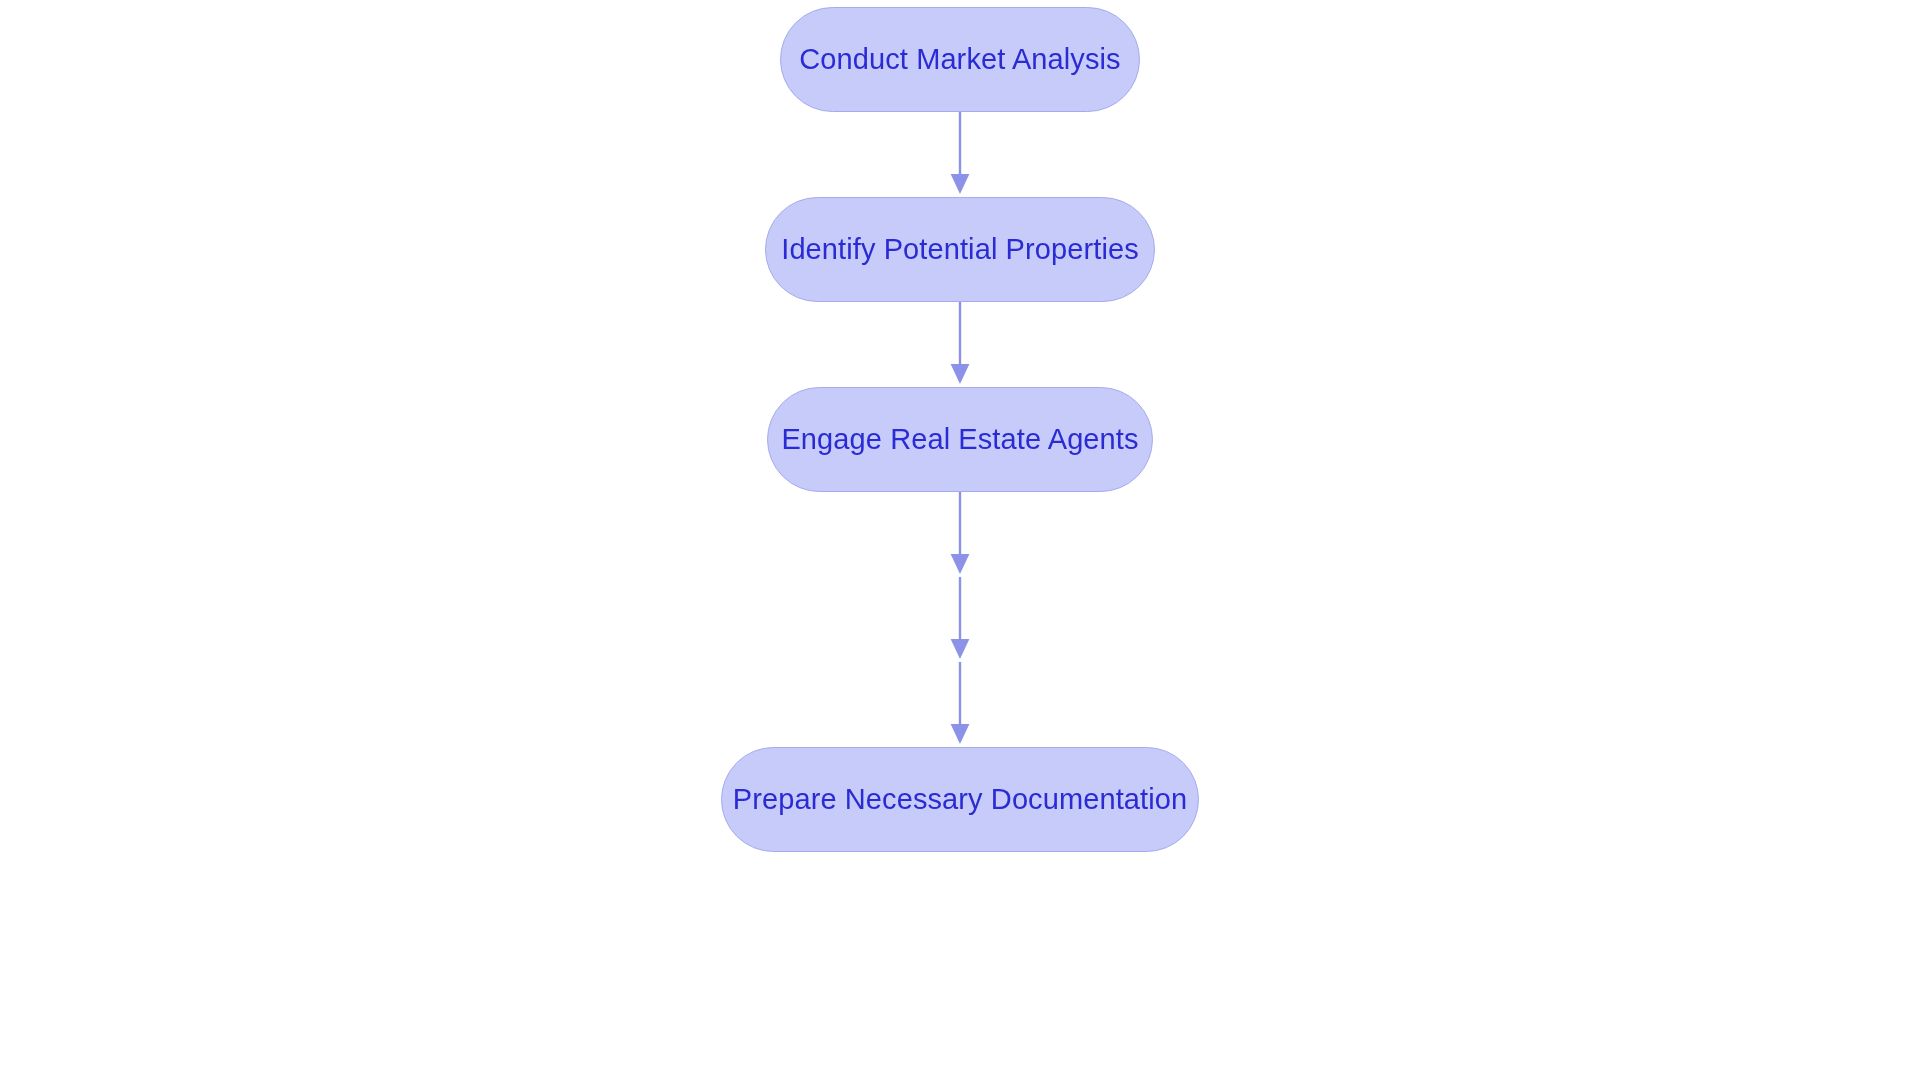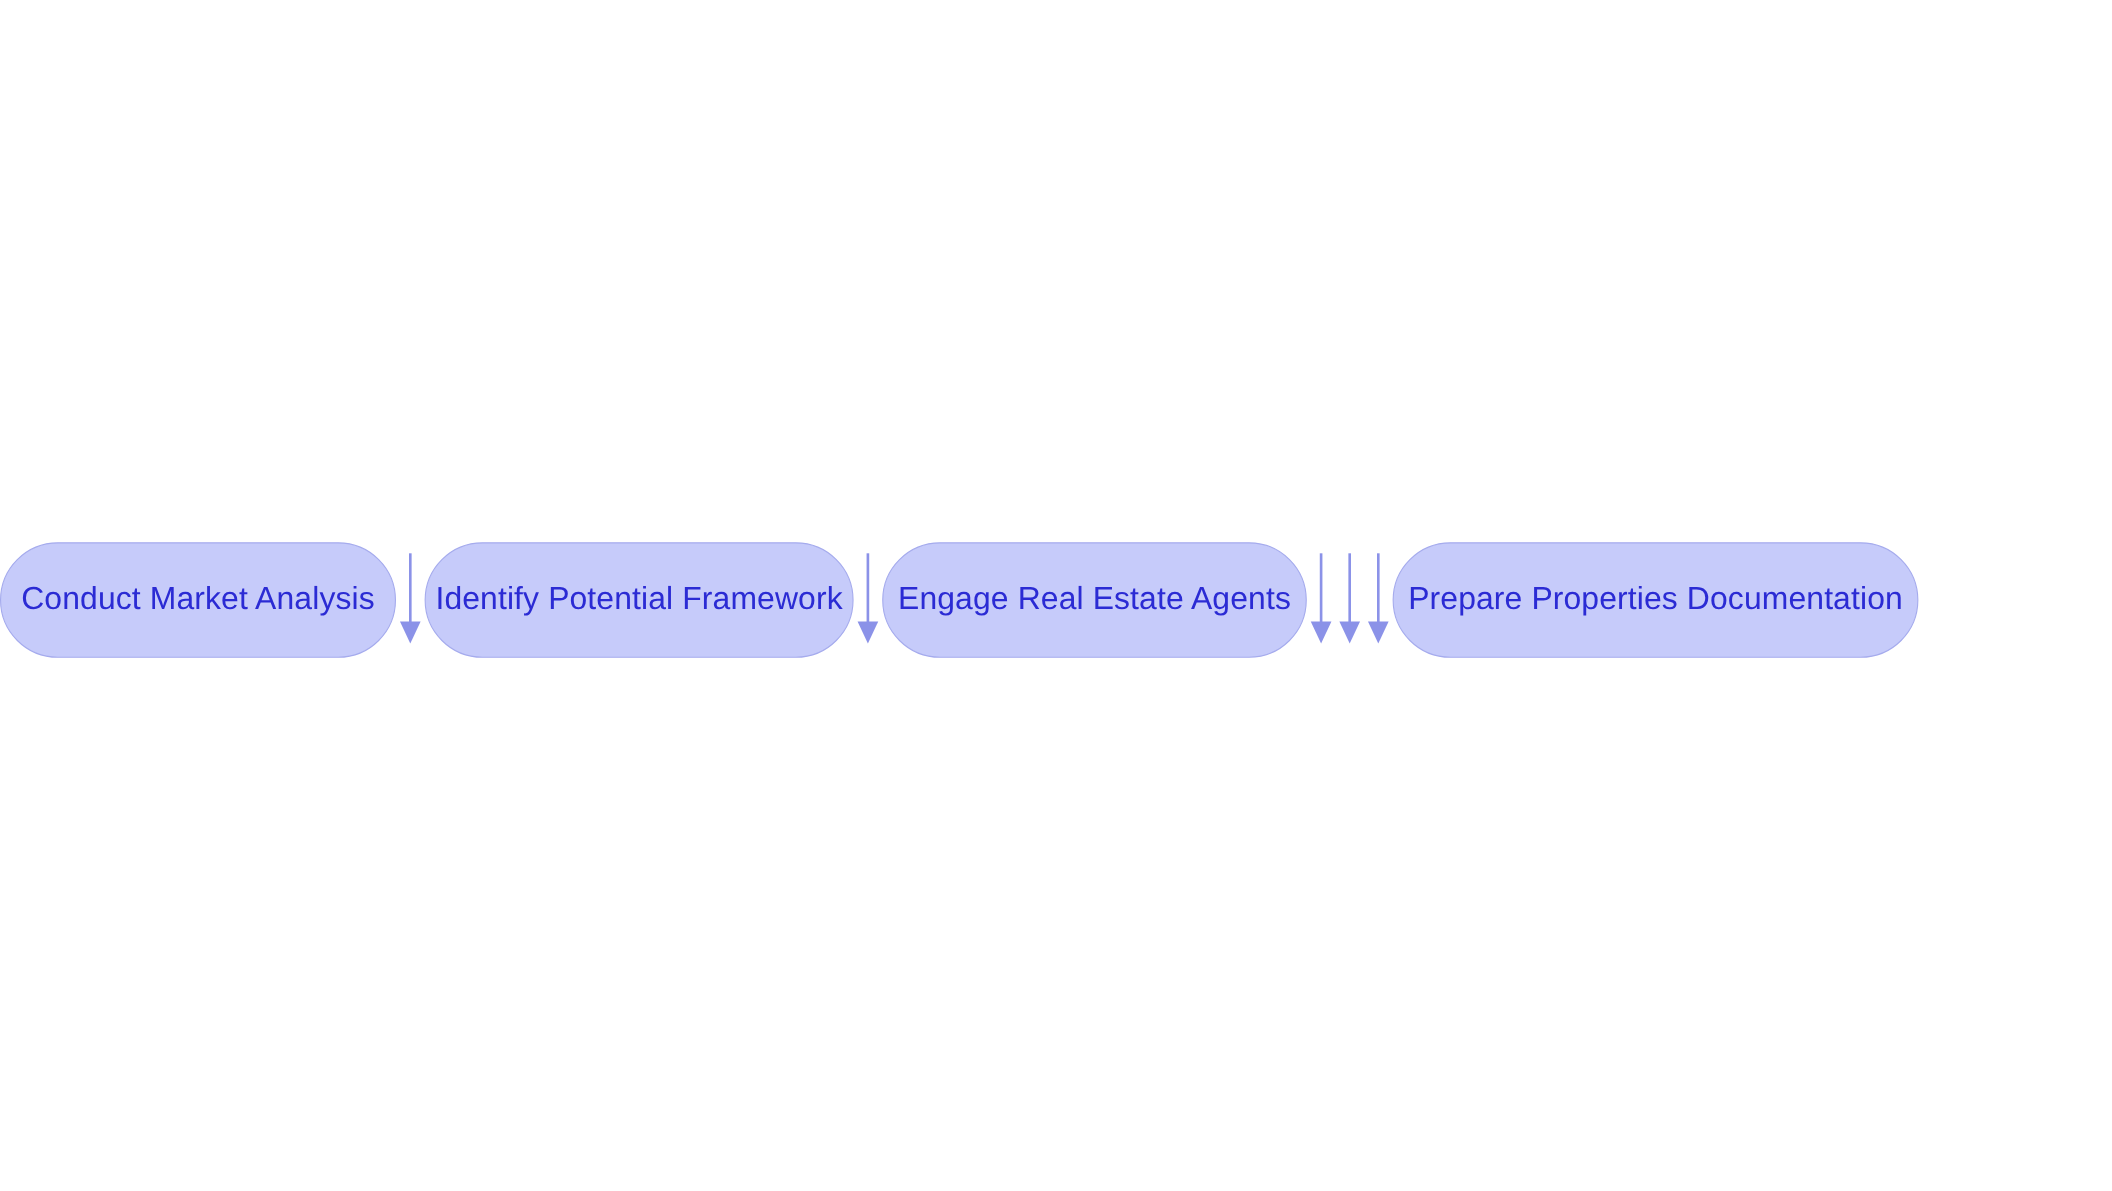--- a/index.html
+++ b/index.html
@@ -22,21 +22,21 @@
     background: #ffffff;
   }
 
   .flow-column {
     position: absolute;
     left: 0;
     top: 0;
     width: 1920px;
     height: 1083px;
     display: flex;
-    flex-direction: row;
+    flex-direction: column;
     align-items: center;
     justify-content: flex-start;
     padding-top: 7px;
     box-sizing: border-box;
   }
 
   .node {
     position: relative;
     box-sizing: border-box;
     height: 105px;
@@ -91,21 +91,21 @@
     </div>
 
     <div class="connector">
       <svg viewBox="0 0 26 85" xmlns="http://www.w3.org/2000/svg" aria-hidden="true">
         <line x1="13" y1="0" x2="13" y2="64" stroke="#8b92e8" stroke-width="2.4"></line>
         <polygon points="13,82 3.6,62 22.4,62" fill="#8b92e8"></polygon>
       </svg>
     </div>
 
     <div class="node node-w-2">
-      <span class="node-label">Identify Potential Framework</span>
+      <span class="node-label">Identify Potential Properties</span>
     </div>
 
     <div class="connector">
       <svg viewBox="0 0 26 85" xmlns="http://www.w3.org/2000/svg" aria-hidden="true">
         <line x1="13" y1="0" x2="13" y2="64" stroke="#8b92e8" stroke-width="2.4"></line>
         <polygon points="13,82 3.6,62 22.4,62" fill="#8b92e8"></polygon>
       </svg>
     </div>
 
     <div class="node node-w-3">
@@ -129,17 +129,17 @@
 
 
     <div class="connector">
       <svg viewBox="0 0 26 85" xmlns="http://www.w3.org/2000/svg" aria-hidden="true">
         <line x1="13" y1="0" x2="13" y2="64" stroke="#8b92e8" stroke-width="2.4"></line>
         <polygon points="13,82 3.6,62 22.4,62" fill="#8b92e8"></polygon>
       </svg>
     </div>
 
     <div class="node node-w-6">
-      <span class="node-label">Prepare Properties Documentation</span>
+      <span class="node-label">Prepare Necessary Documentation</span>
     </div>
 
   </div>
 </div>
 
 </body></html>

